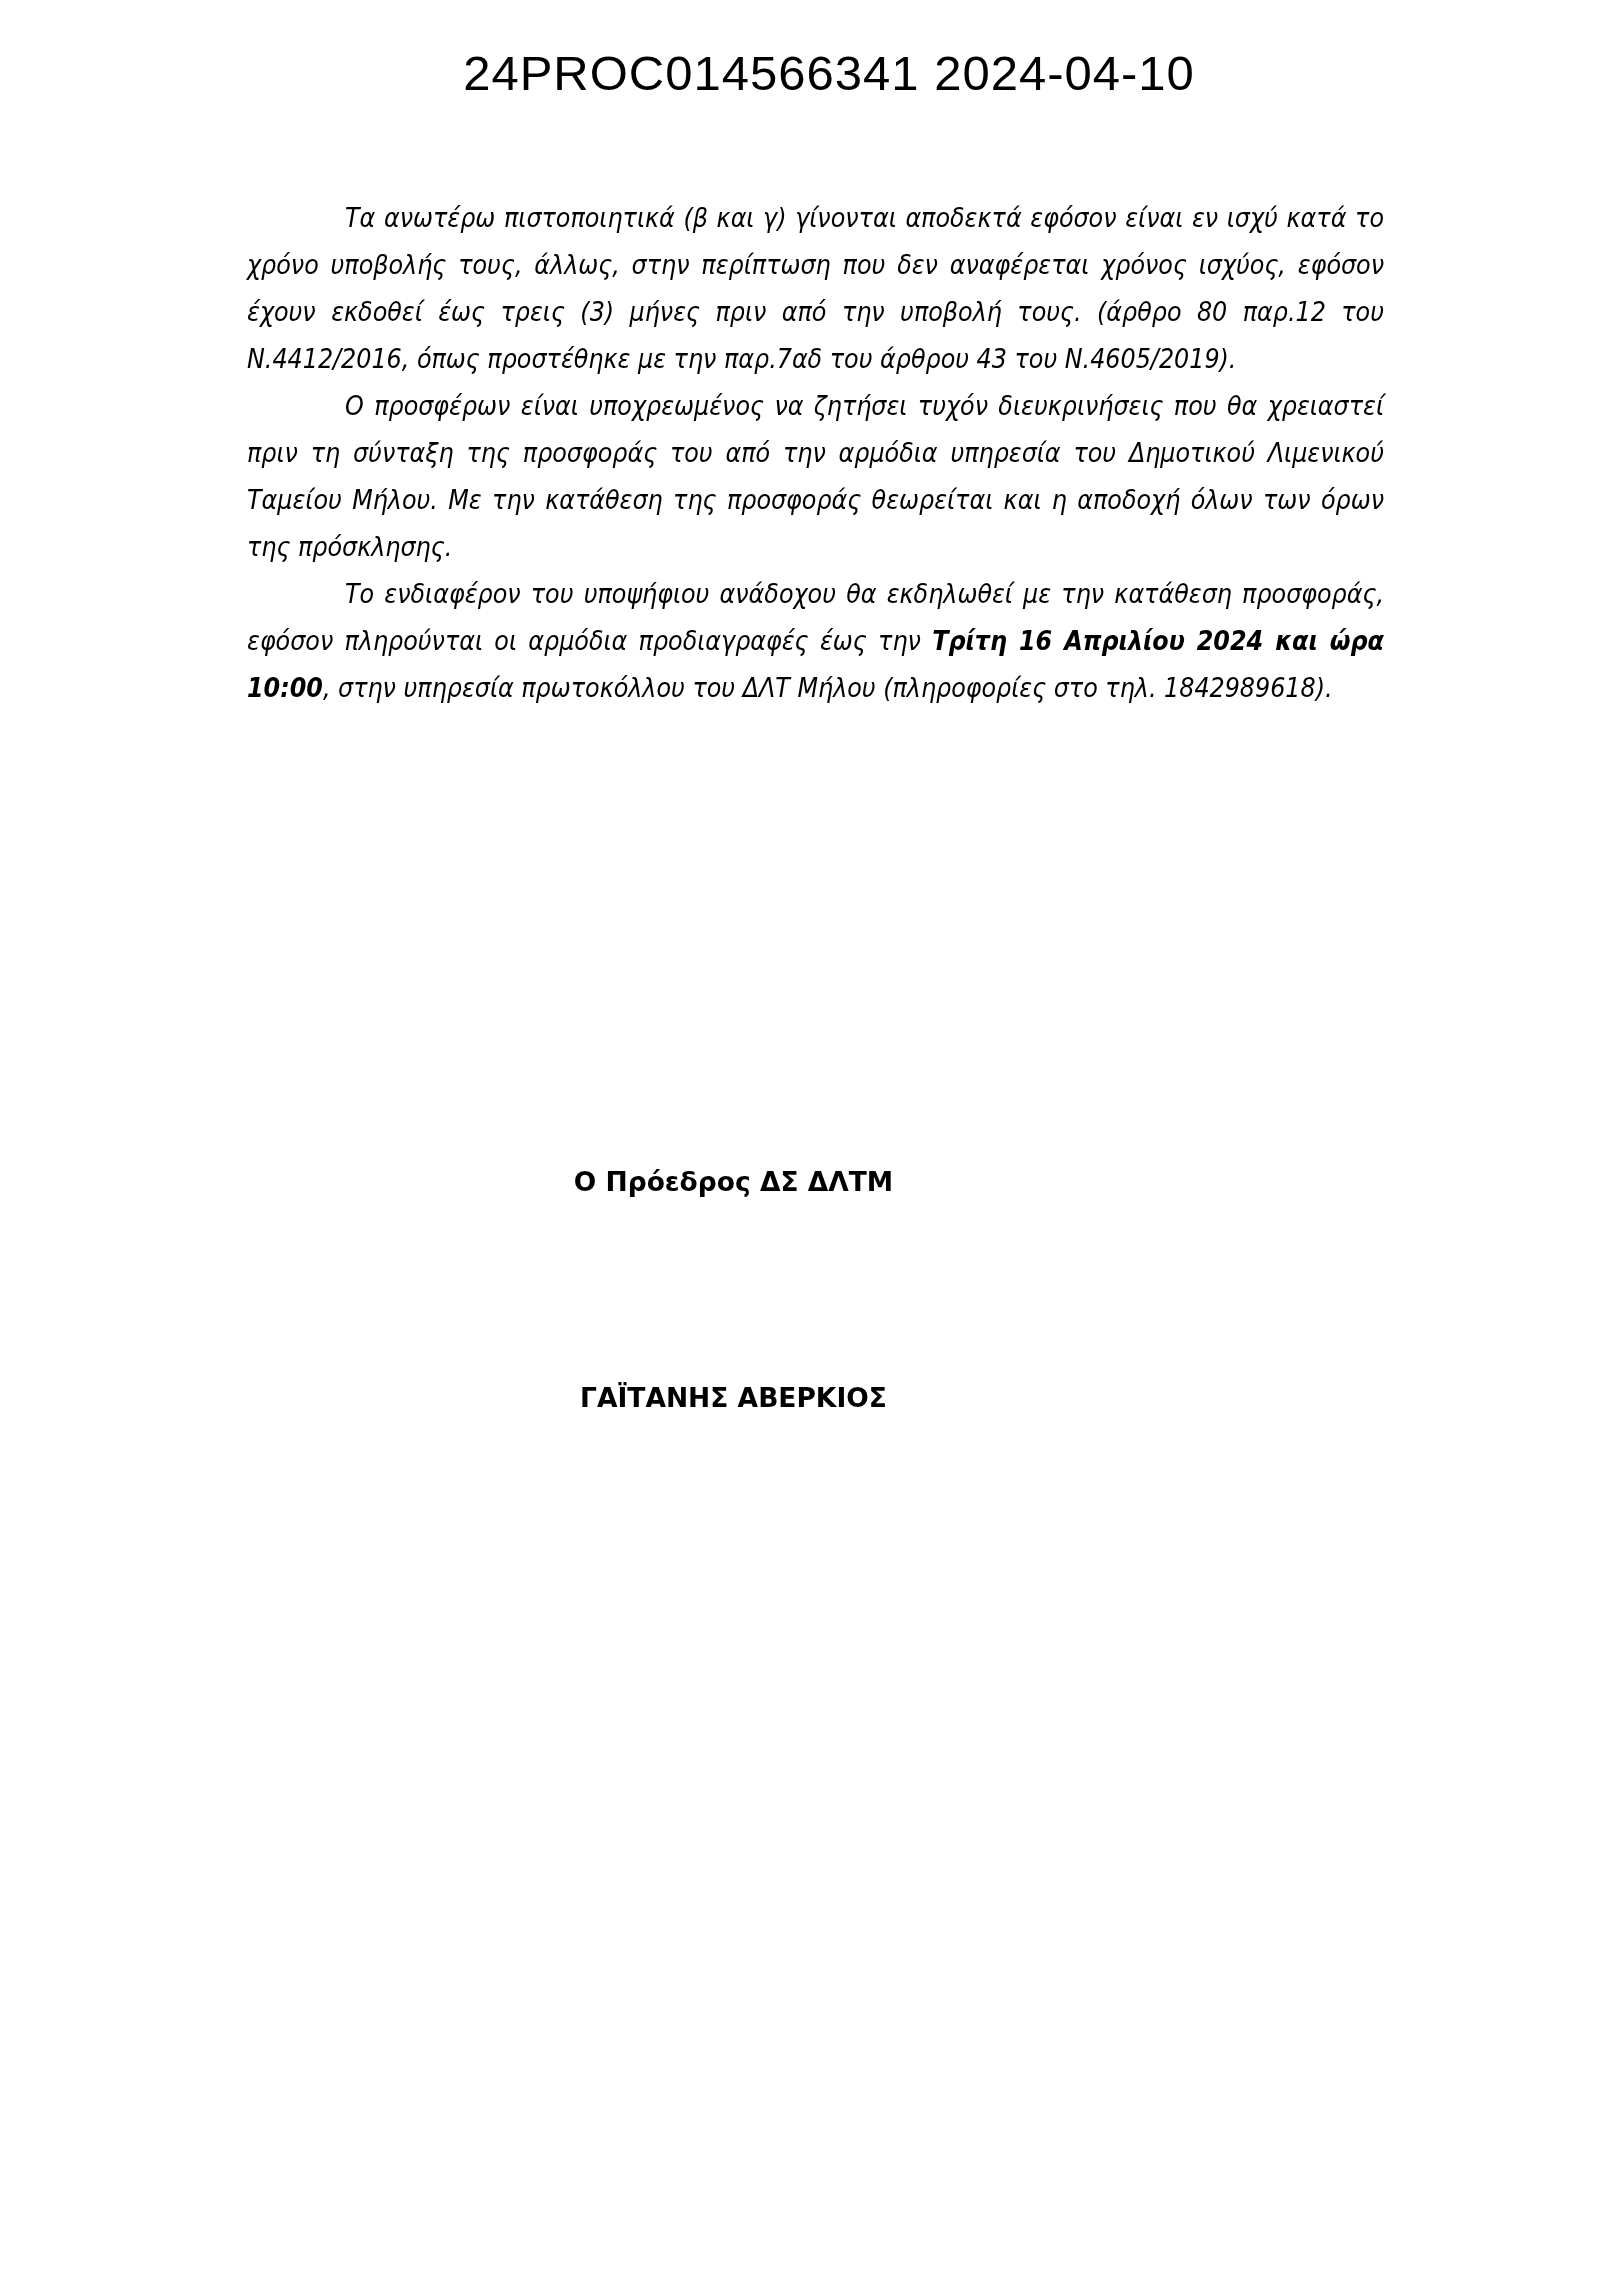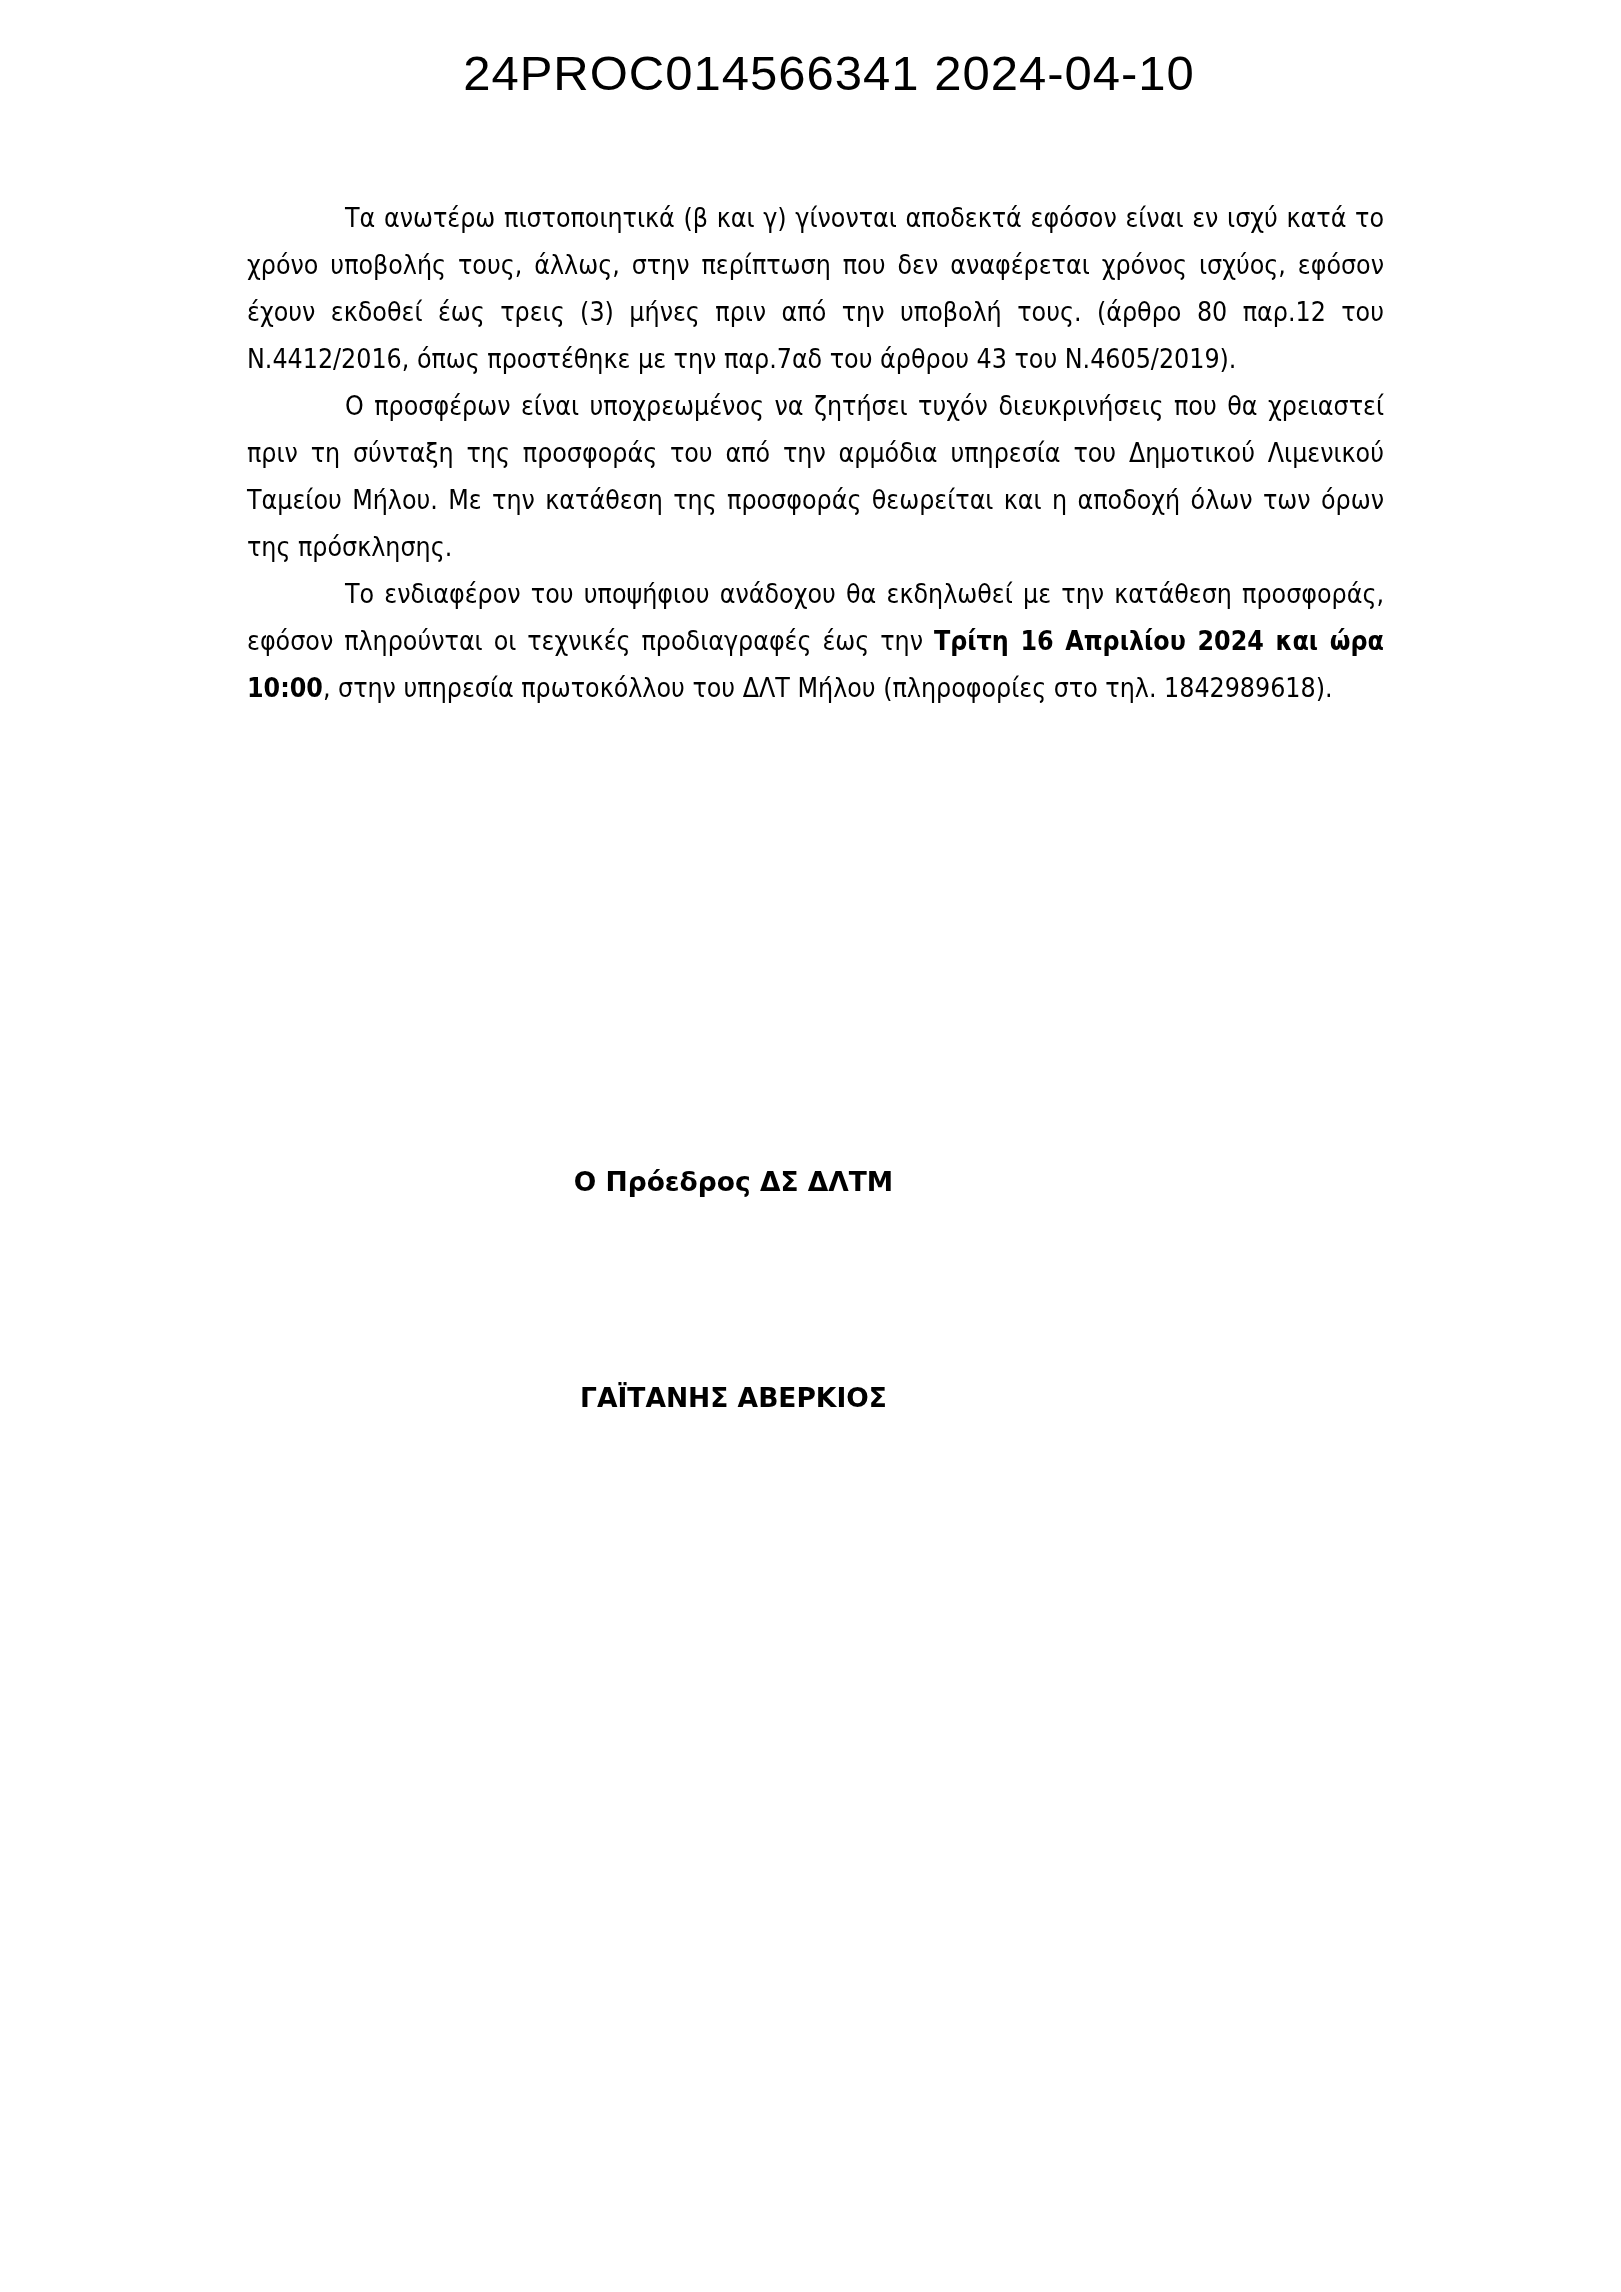--- a/index.html
+++ b/index.html
@@ -6,36 +6,36 @@
   body { width:1621px; height:2293px; position:relative; overflow:hidden; color:#000; }
   .header {
     position:absolute; top:39px; left:0; width:1621px; text-align:center;
     font-family:"Liberation Sans", sans-serif; font-size:49px; letter-spacing:1px;
     line-height:69px; padding-left:37px; box-sizing:border-box;
   }
   .body {
     position:absolute; top:194px; left:247px; width:1137px;
     font-family:"DejaVu Sans Condensed", "DejaVu Sans", sans-serif;
     font-stretch:condensed;
-    font-size:26.5px; line-height:47px; text-align:justify;
+    font-size:26.5px; line-height:47px; text-align:justify;font-style:italic;
   }
   .body p { margin:0; text-indent:98px; }
   .body b { font-weight:bold; }
   .sig {
     position:absolute; left:0; width:1345px; text-align:center;
     font-family:"DejaVu Sans", sans-serif; font-weight:bold; font-size:26.5px;
     padding-left:122px; box-sizing:border-box;
   }
 </style>
 </head>
 <body>
 
 <div class="header">24PROC014566341 2024-04-10</div>
 
 <div class="body">
   <p>Τα ανωτέρω πιστοποιητικά (β και γ) γίνονται αποδεκτά εφόσον είναι εν ισχύ κατά το χρόνο υποβολής τους, άλλως, στην περίπτωση που δεν αναφέρεται χρόνος ισχύος,  εφόσον έχουν εκδοθεί έως τρεις (3) μήνες πριν από την υποβολή τους. (άρθρο 80 παρ.12 του Ν.4412/2016, όπως προστέθηκε με την παρ.7αδ του άρθρου 43 του Ν.4605/2019).</p>
   <p>Ο προσφέρων είναι υποχρεωμένος να ζητήσει τυχόν διευκρινήσεις που θα χρειαστεί πριν τη σύνταξη της προσφοράς του από την αρμόδια υπηρεσία του Δημοτικού Λιμενικού Ταμείου Μήλου. Με την κατάθεση της προσφοράς θεωρείται και η αποδοχή όλων των όρων της πρόσκλησης.</p>
-  <p><span>Το ενδιαφέρον του υποψήφιου ανάδοχου θα εκδηλωθεί με την κατάθεση προσφοράς, εφόσον πληρούνται οι τεχνικές προδιαγραφές έως την  </span><b>Τρίτη 16 Απριλίου 2024 και ώρα 10:00</b><span>, στην υπηρεσία πρωτοκόλλου του ΔΛΤ Μήλου (πληροφορίες στο τηλ. 1842989618).</span></p>
+  <p><span>Το ενδιαφέρον του υποψήφιου ανάδοχου θα εκδηλωθεί με την κατάθεση προσφοράς, εφόσον πληρούνται οι αρμόδια προδιαγραφές έως την  </span><b>Τρίτη 16 Απριλίου 2024 και ώρα 10:00</b><span>, στην υπηρεσία πρωτοκόλλου του ΔΛΤ Μήλου (πληροφορίες στο τηλ. 1842989618).</span></p>
 </div>
 
 <div class="sig" style="top:1166px;">Ο Πρόεδρος ΔΣ ΔΛΤΜ</div>
 <div class="sig" style="top:1382px;">ΓΑΪΤΑΝΗΣ ΑΒΕΡΚΙΟΣ</div>
 
 
 </body></html>

